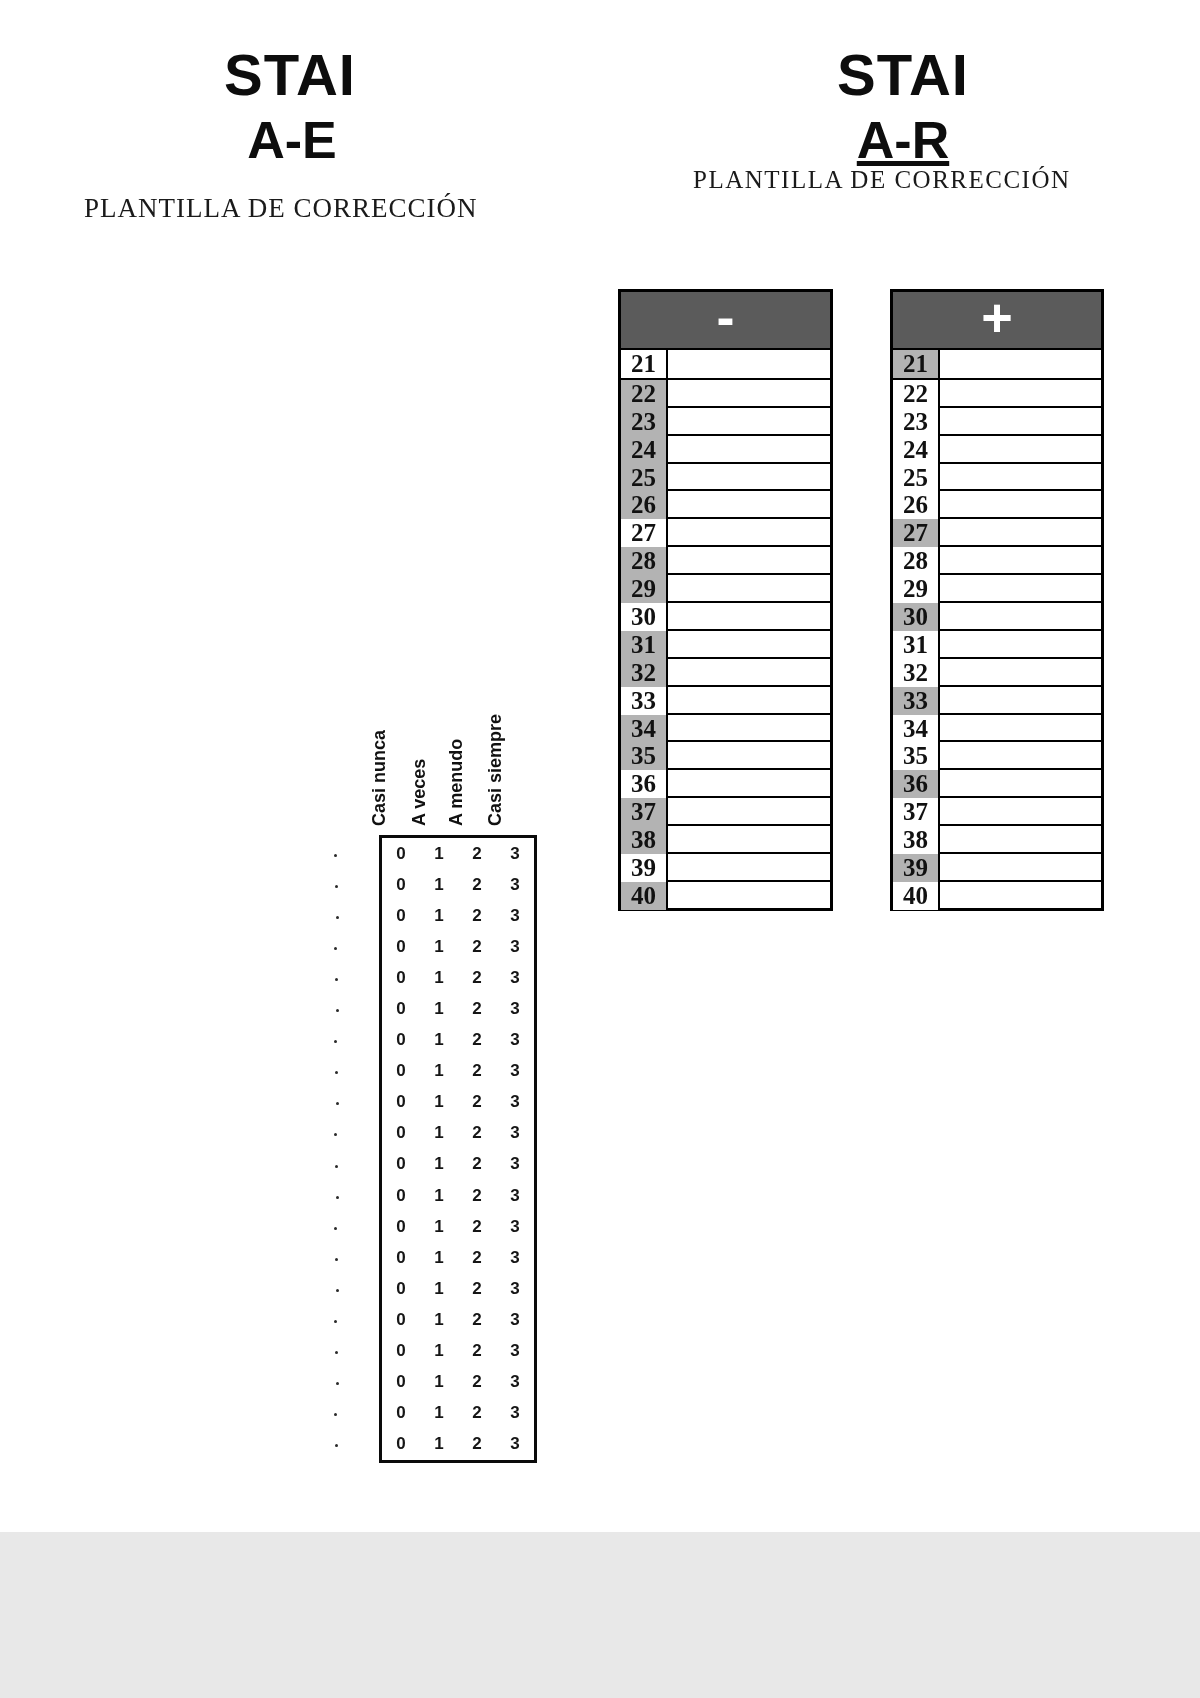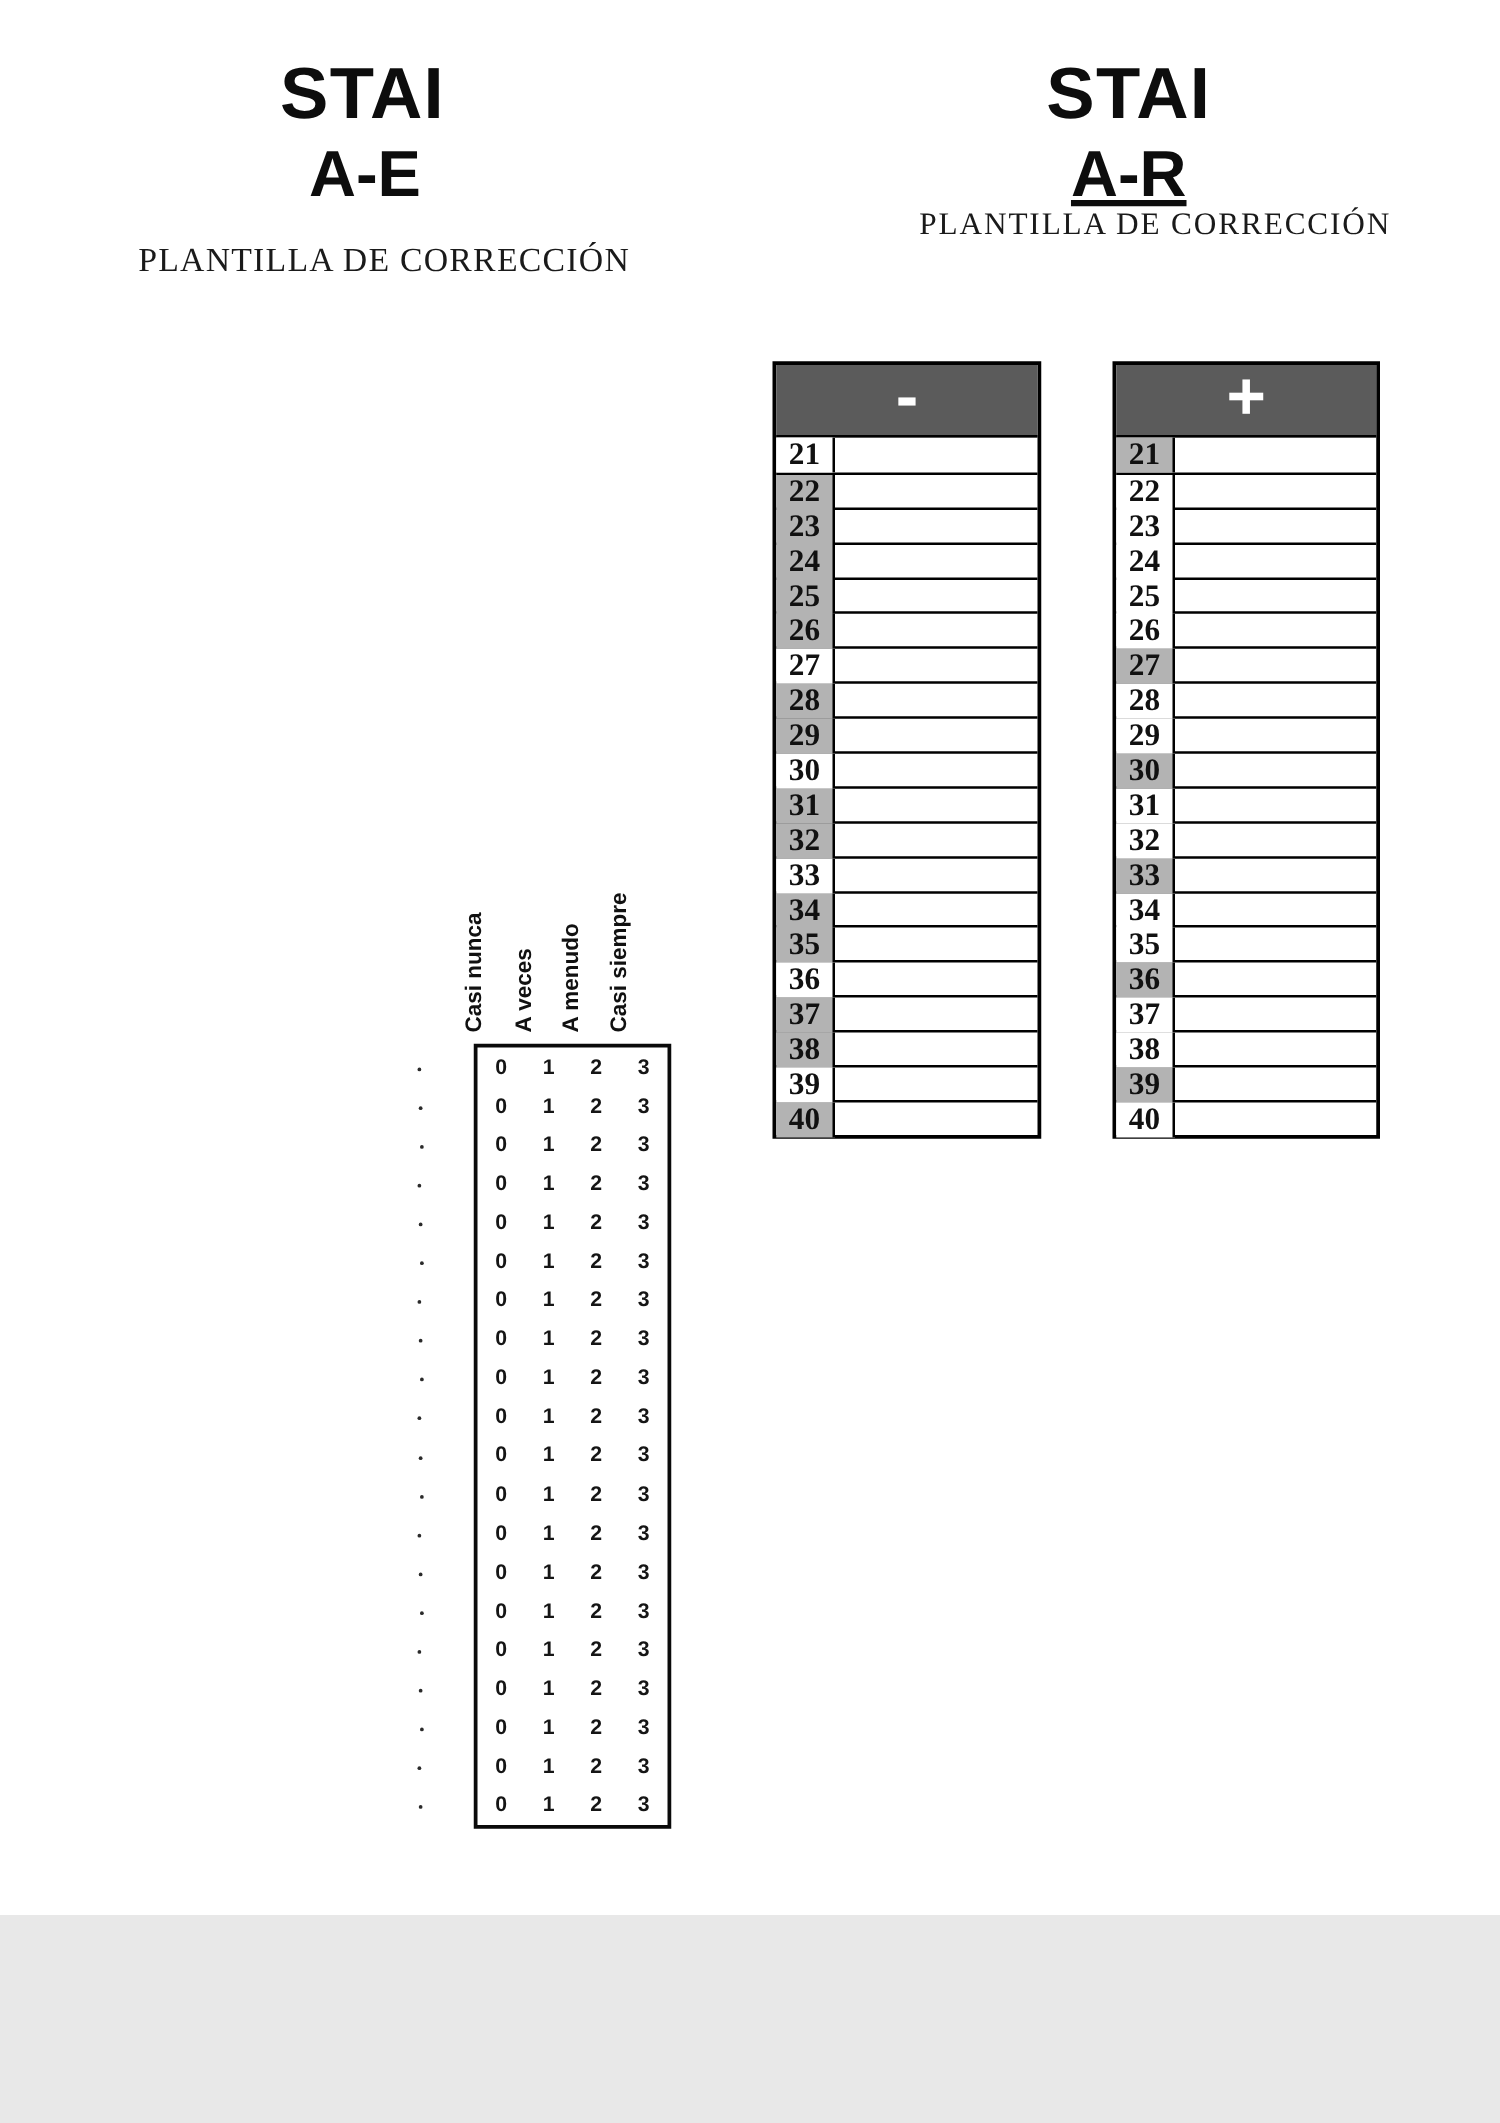--- a/index.html
+++ b/index.html
@@ -16,21 +16,21 @@
   .big-title{
     width:300px;text-align:center;line-height:1;
     font-weight:700;font-size:58px;color:#0d0d0d;
     letter-spacing:1px;
   }
   .sub-title{
     width:300px;text-align:center;line-height:1;
     font-weight:700;font-size:52px;color:#0d0d0d;
   }
   .caption{
-    width:420px;text-align:right;line-height:1.1;
+    width:420px;text-align:left;line-height:1.1;
     font-family:"Liberation Serif",serif;
     color:#1a1a1a;white-space:nowrap;
   }
   .caption.left-cap{font-size:27px;letter-spacing:1px;}
   .caption.right-cap{font-size:25px;letter-spacing:1.5px;}
   
   .score-table{
     width:215px;
     border:3px solid var(--border,#000);
     box-sizing:border-box;

